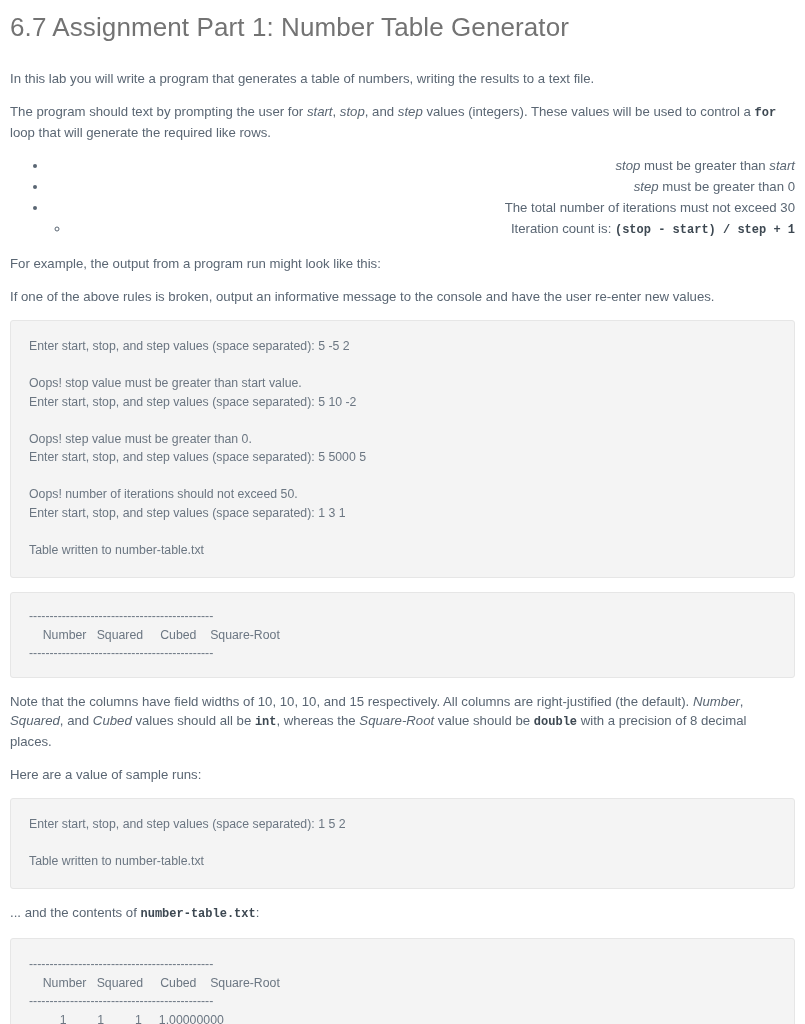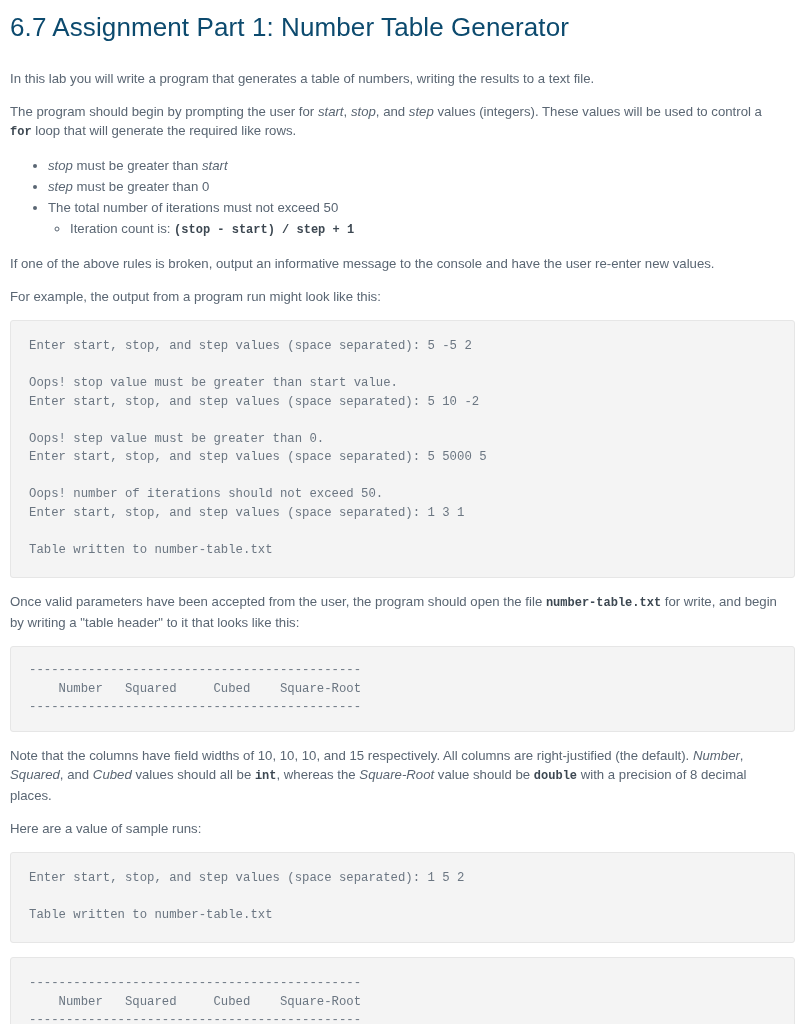--- a/index.html
+++ b/index.html
@@ -14,21 +14,21 @@
     -webkit-font-smoothing: antialiased;
   }
   .page {
     width: 805px;
     box-sizing: border-box;
     padding: 0 10px;
   }
   h1.title {
     font-size: 26px;
     font-weight: 400;
-    color: #0c4a6e;
+    color: #737373;
     margin: 12px 0 26px 0;
     letter-spacing: 0.1px;
     line-height: 1.2;
   }
   p.para {
     font-size: 13.2px;
     line-height: 19px;
     margin: 0 12px 14px 0;
     color: #5a6673;
   }
@@ -41,20 +41,21 @@
     font-family: "Liberation Mono", "DejaVu Sans Mono", monospace;
     font-weight: bold;
     font-size: 12px;
     color: #3d4852;
     white-space: nowrap;
   }
   ul.rules {
     margin: 6px 0 14px 0;
     padding-left: 38px;
     list-style-type: disc;
+    text-align: right;
   }
   ul.rules > li {
     font-size: 13.2px;
     line-height: 20px;
     color: #5a6673;
     margin: 0 0 1px 0;
   }
   ul.rules ul.subrules {
     margin: 1px 0 8px 0;
     padding-left: 22px;
@@ -63,85 +64,85 @@
   ul.rules ul.subrules > li {
     font-size: 13.2px;
     line-height: 20px;
   }
   pre.codeblock {
     background: #f4f4f4;
     border: 1px solid #e6e6e6;
     border-radius: 3px;
     margin: 11px 0 14px 0;
     padding: 14px 18px;
-    font-family: Liberation Mono, monospace;
+    font-family: Liberation Sans, sans-serif;
     font-size: 12.3px;
     line-height: 18.5px;
     color: #6b7682;
     overflow: hidden;
     white-space: pre;
     box-sizing: border-box;
   }
   pre.codeblock.spaced {
     padding: 16px 18px 18px 18px;
   }
 </style>
 </head>
 <body>
 
 <div class="page">
 
   <h1 class="title">6.7 Assignment Part 1: Number Table Generator</h1>
 
   <p class="para">In this lab you will write a program that generates a table of numbers, writing the results to a text file.</p>
 
-  <p class="para"><span>The program should begin by prompting the user for </span><em>start</em><span>, </span><em>stop</em><span>, and </span><em>step</em><span> values (integers). These values will be used to control a </span><code class="inline">for</code><span> loop that will generate the required like rows.</span></p>
+  <p class="para"><span>The program should text by prompting the user for </span><em>start</em><span>, </span><em>stop</em><span>, and </span><em>step</em><span> values (integers). These values will be used to control a </span><code class="inline">for</code><span> loop that will generate the required like rows.</span></p>
 
 
   <ul class="rules">
     <li><em>stop</em><span> must be greater than </span><em>start</em></li>
     <li><em>step</em><span> must be greater than 0</span></li>
-    <li><span>The total number of iterations must not exceed 50</span>
+    <li><span>The total number of iterations must not exceed 30</span>
       <ul class="subrules">
         <li><span>Iteration count is: </span><code class="inline">(stop - start) / step + 1</code></li>
       </ul>
     </li>
   </ul>
 
+  <p class="para">For example, the output from a program run might look like this:</p>
+
   <p class="para">If one of the above rules is broken, output an informative message to the console and have the user re-enter new values.</p>
-
-  <p class="para">For example, the output from a program run might look like this:</p>
 
   <pre class="codeblock spaced">Enter start, stop, and step values (space separated): 5 -5 2
 
 Oops! stop value must be greater than start value.
 Enter start, stop, and step values (space separated): 5 10 -2
 
 Oops! step value must be greater than 0.
 Enter start, stop, and step values (space separated): 5 5000 5
 
 Oops! number of iterations should not exceed 50.
 Enter start, stop, and step values (space separated): 1 3 1
 
 Table written to number-table.txt</pre>
 
-  <p class="para"><span>Once valid parameters have been accepted from the user, the program should open the file </span><code class="inline">number-table.txt</code><span> for write, and begin by writing a "table header" to it that looks like this:</span></p>
 
   <pre class="codeblock">---------------------------------------------
     Number   Squared     Cubed    Square-Root
 ---------------------------------------------</pre>
 
   <p class="para"><span>Note that the columns have field widths of 10, 10, 10, and 15 respectively. All columns are right-justified (the default). </span><em>Number</em><span>, </span><em>Squared</em><span>, and </span><em>Cubed</em><span> values should all be </span><code class="inline">int</code><span>, whereas the </span><em>Square-Root</em><span> value should be </span><code class="inline">double</code><span> with a precision of 8 decimal places.</span></p>
 
   <p class="para">Here are a value of sample runs:</p>
 
   <pre class="codeblock spaced">Enter start, stop, and step values (space separated): 1 5 2
 
 Table written to number-table.txt</pre>
 
+  <p class="para"><span>... and the contents of </span><code class="inline">number-table.txt</code><span>:</span></p>
 
   <pre class="codeblock spaced">---------------------------------------------
     Number   Squared     Cubed    Square-Root
 ---------------------------------------------
          1         1         1     1.00000000
          3         9        27     1.73205081
          5        25       125     2.23606798
 ---------------------------------------------</pre>
 
 </div>

